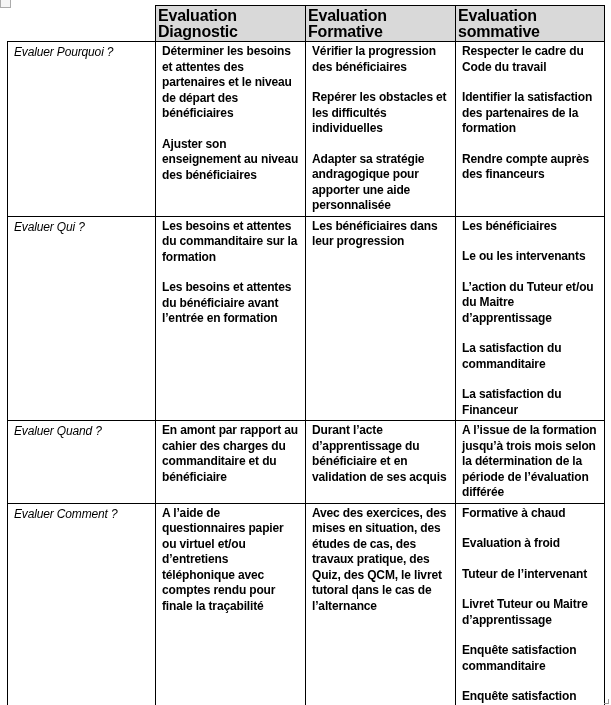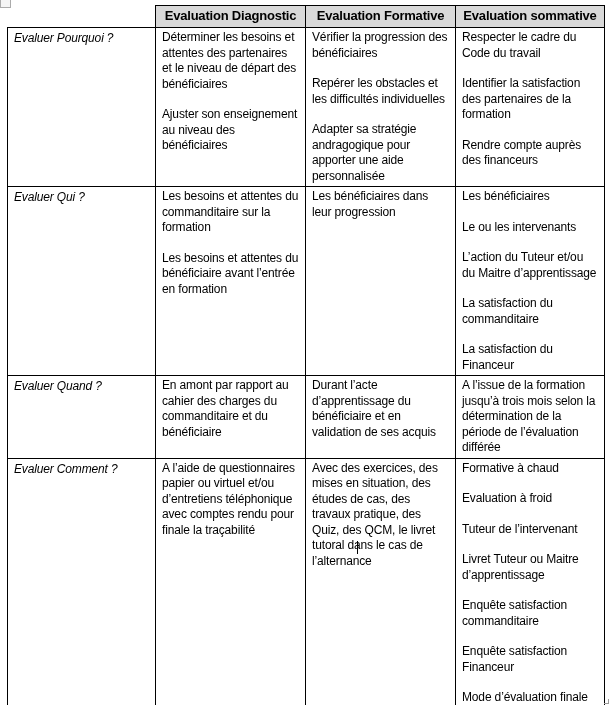--- a/index.html
+++ b/index.html
@@ -54,36 +54,37 @@
     padding: 2px 6px;
     font-size: 12px;
     line-height: 15.5px;
     letter-spacing: -0.15px;
     overflow: hidden;
   }
   .eval-table thead tr { height: 22px; }
   .eval-table th {
     background: #d9d9d9;
     font-weight: bold;
-    font-size: 13px;
-    text-align: center;
+    font-size: 16px;
+    text-align: left;
     padding: 2px 2px;
     letter-spacing: -0.2px;
   }
   .eval-table th.corner {
     border-left: none;
     border-top: none;
     background: transparent;
   }
   .eval-table tr.r0 { height: 146px; }
   .eval-table tr.r1 { height: 182px; }
   .eval-table tr.r2 { height: 76px; }
   .eval-table tr.r3 { height: 269px; }
   .eval-table td p {
     margin: 0 0 15px 0;
+    font-weight: bold;
   }
   .eval-table td p:last-child { margin-bottom: 0; }
   .eval-table td.rowlabel { padding-top: 3px; font-style: italic; }
   td.has-caret { position: relative; }
   .caret {
     position: absolute;
     left: 51px;
     top: 82px;
     width: 1px;
     height: 13px;

